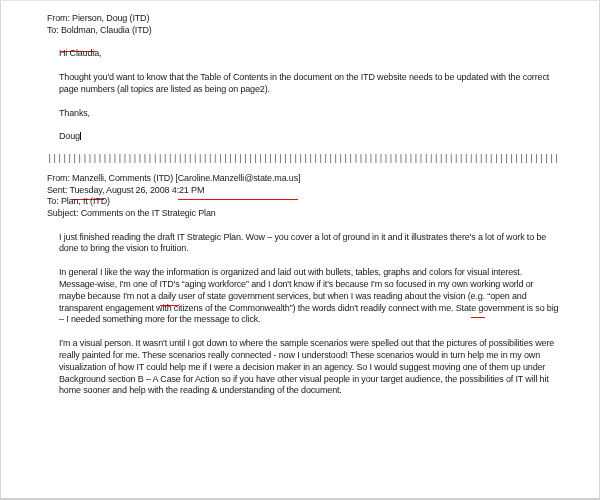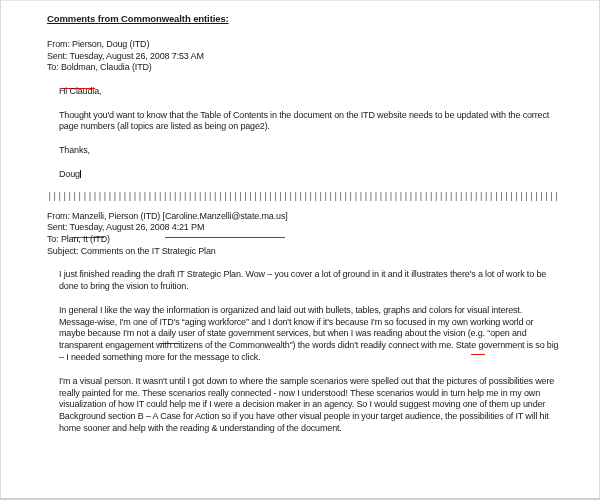--- a/index.html
+++ b/index.html
@@ -83,37 +83,35 @@
     bottom: 0;
     height: 1px;
     background: #cfcfcf;
   }
 </style>
 </head>
 <body>
 
 <div class="page">
 
-  <div class="doc-title">Comments from Commonwealth entities:</div>
 
   <div class="hdr-block">
     <div class="hdr-line"><span>From: </span><span>Pierson, Doug (ITD)</span></div>
-    <div class="hdr-line"><span>Sent: </span><span>Tuesday, August 26, 2008 7:53 AM</span></div>
     <div class="hdr-line"><span>To: </span><span class="misspell">Boldman</span><span>, Claudia (ITD)</span></div>
   </div>
 
   <div class="para">Hi Claudia,</div>
   <div class="para">Thought you'd want to know that the Table of Contents in the document on the ITD website needs to be updated with the correct page numbers (all topics are listed as being on page2).</div>
   <div class="para">Thanks,</div>
   <div class="para sig"><span>Doug</span><span class="caret"></span></div>
 
   <div class="divider">||||||||||||||||||||||||||||||||||||||||||||||||||||||||||||||||||||||||||||||||||||||||||||||||||||||||||||||||||||||||||||||||||||||||||||||||||||||||||||||||||||||||||||||||||||||||||||||||||||</div>
 
   <div class="hdr-block">
-    <div class="hdr-line"><span>From: </span><span class="misspell">Manzelli</span><span>, Pierson (ITD) [</span><span class="misspell">Caroline.Manzelli@state.ma.us</span><span>]</span></div>
+    <div class="hdr-line"><span>From: </span><span class="misspell">Manzelli</span><span>, Comments (ITD) [</span><span class="misspell">Caroline.Manzelli@state.ma.us</span><span>]</span></div>
     <div class="hdr-line"><span>Sent: </span><span>Tuesday, August 26, 2008 4:21 PM</span></div>
     <div class="hdr-line"><span>To: </span><span>Plan, It (ITD)</span></div>
     <div class="hdr-line"><span>Subject: </span><span>Comments on the IT Strategic Plan</span></div>
   </div>
 
   <div class="para">I just finished reading the draft IT Strategic Plan.  Wow – you cover a lot of ground in it and it illustrates there's a lot of work to be done to bring the vision to fruition.</div>
 
   <div class="para"><span>In general I like the way the information is organized and laid out with bullets, tables, graphs and colors for visual interest. Message-wise, I'm one of </span><span class="misspell">ITD's</span><span> “aging workforce” and I don't know if it's because I'm so focused in my own working world or maybe because I'm not a daily user of state government services, but when I was reading about the vision (</span><span class="misspell">e.g.</span><span> “open and transparent engagement with citizens of the Commonwealth”) the words didn't readily connect with me.  State government is so big – I needed something more for the message to click.</span></div>
 
   <div class="para">I'm a visual person.  It wasn't until I got down to where the sample scenarios were spelled out that the pictures of possibilities were really painted for me.  These scenarios really connected - now I understood!  These scenarios would in turn help me in my own visualization of how IT could help me if I were a decision maker in an agency.  So I would suggest moving one of them up under Background section B – A Case for Action so if you have other visual people in your target audience, the possibilities of IT will hit home sooner and help with the reading &amp; understanding of the document.</div>

